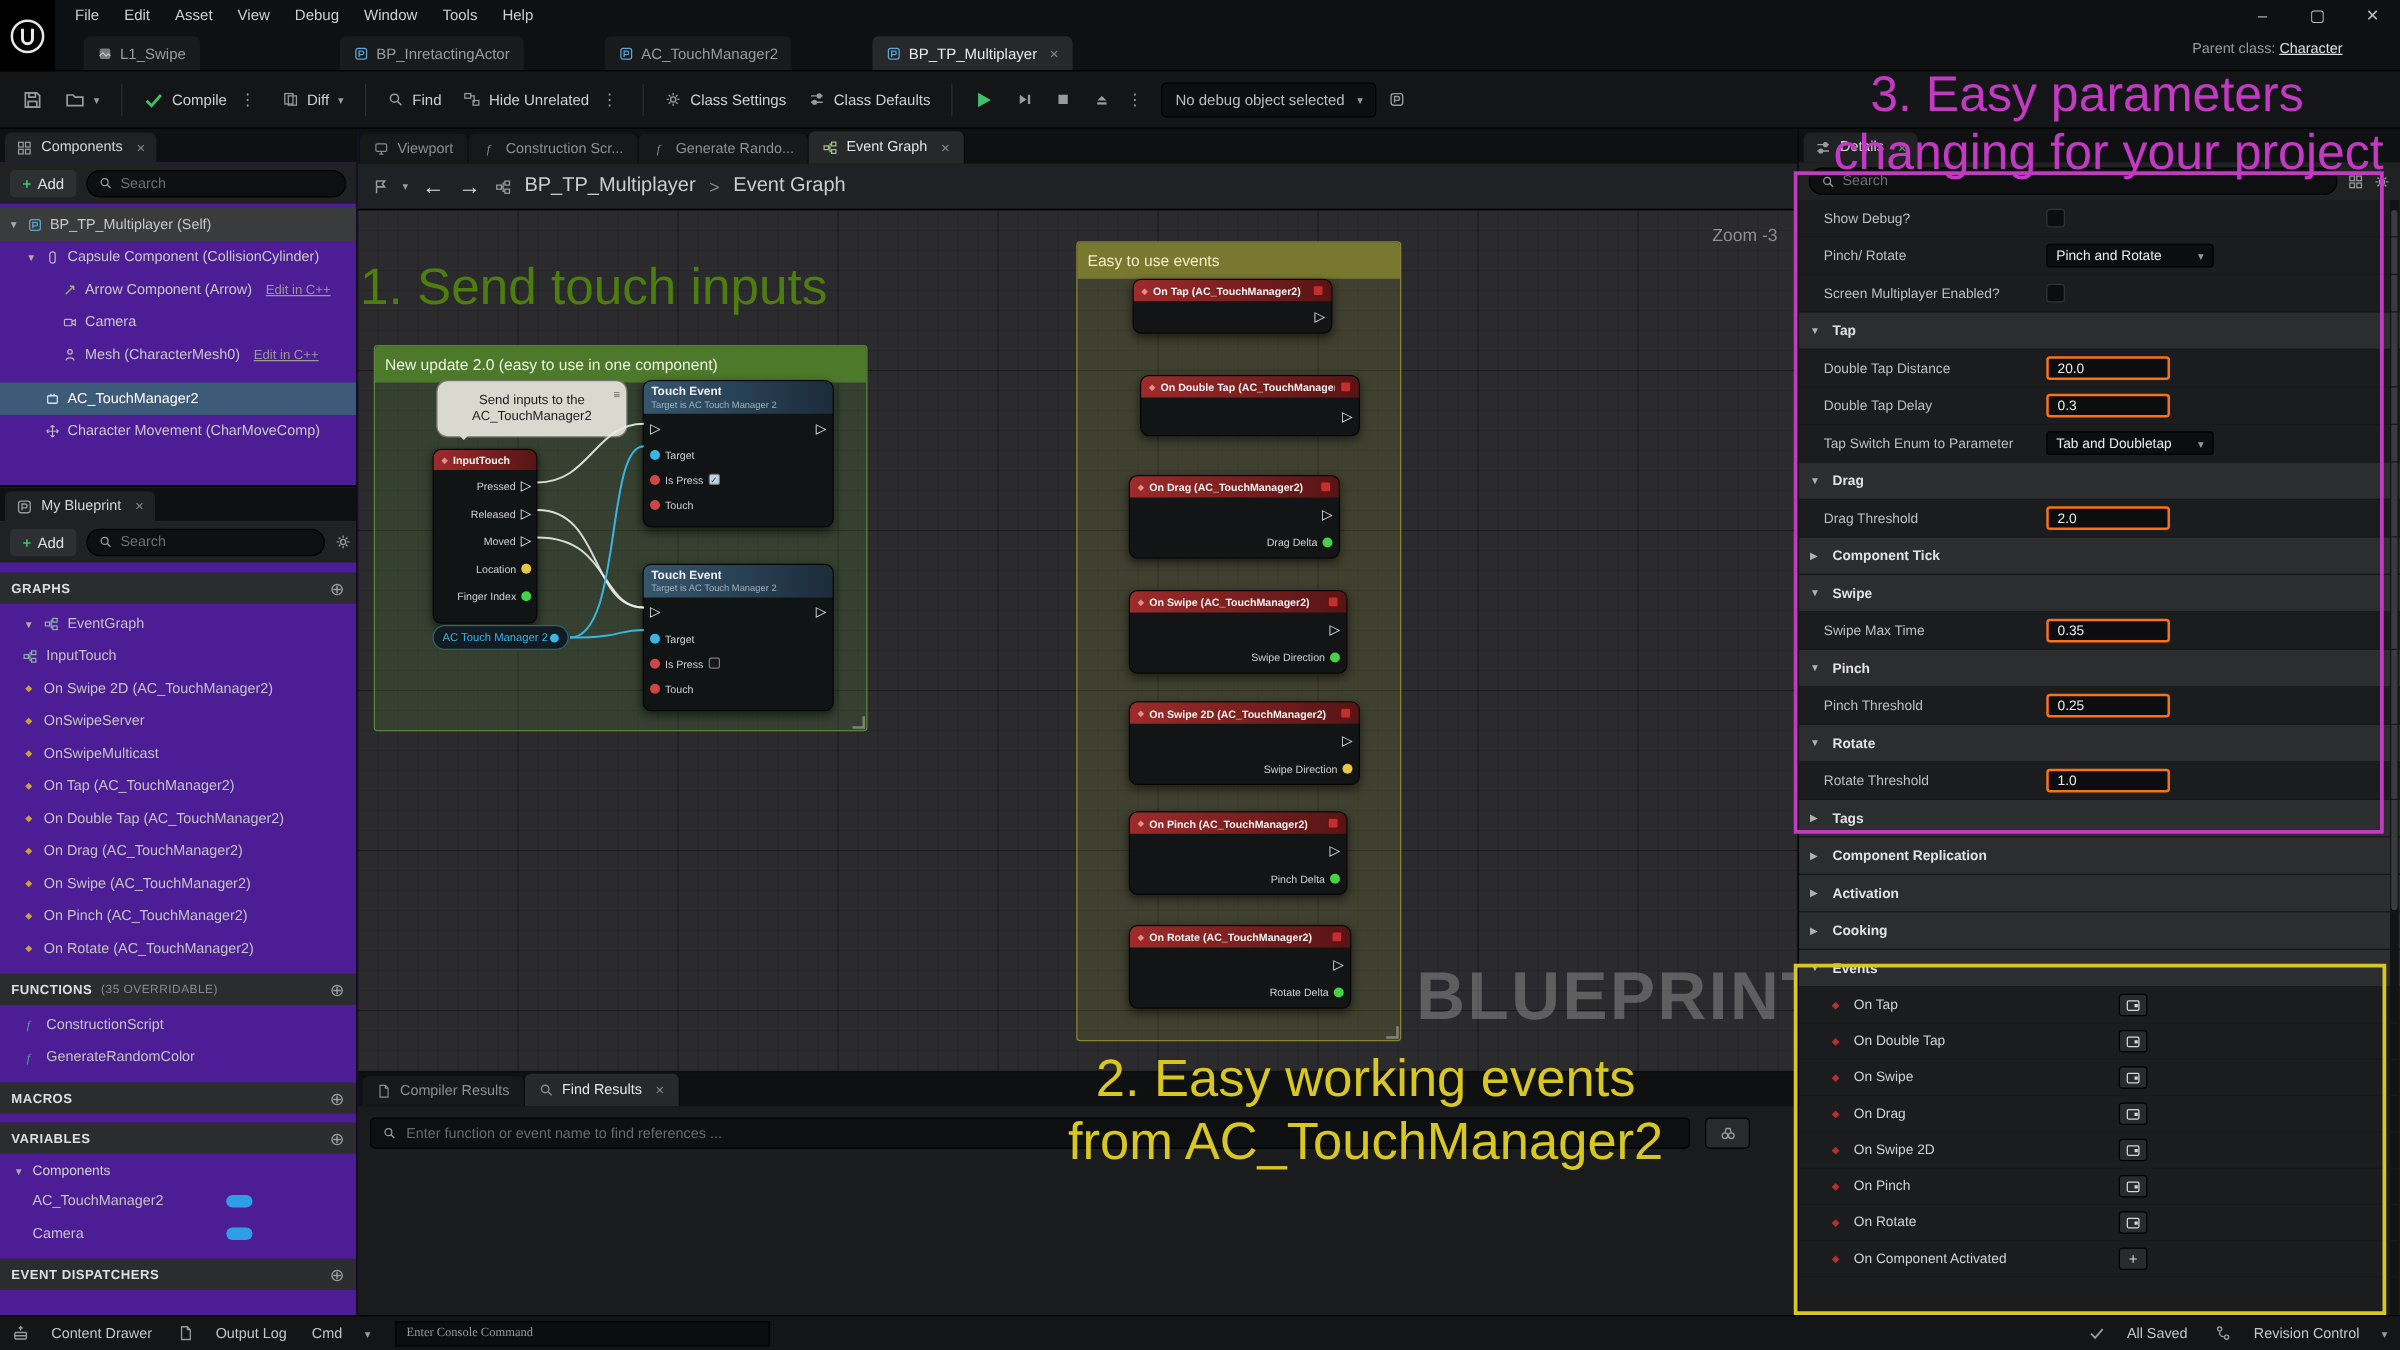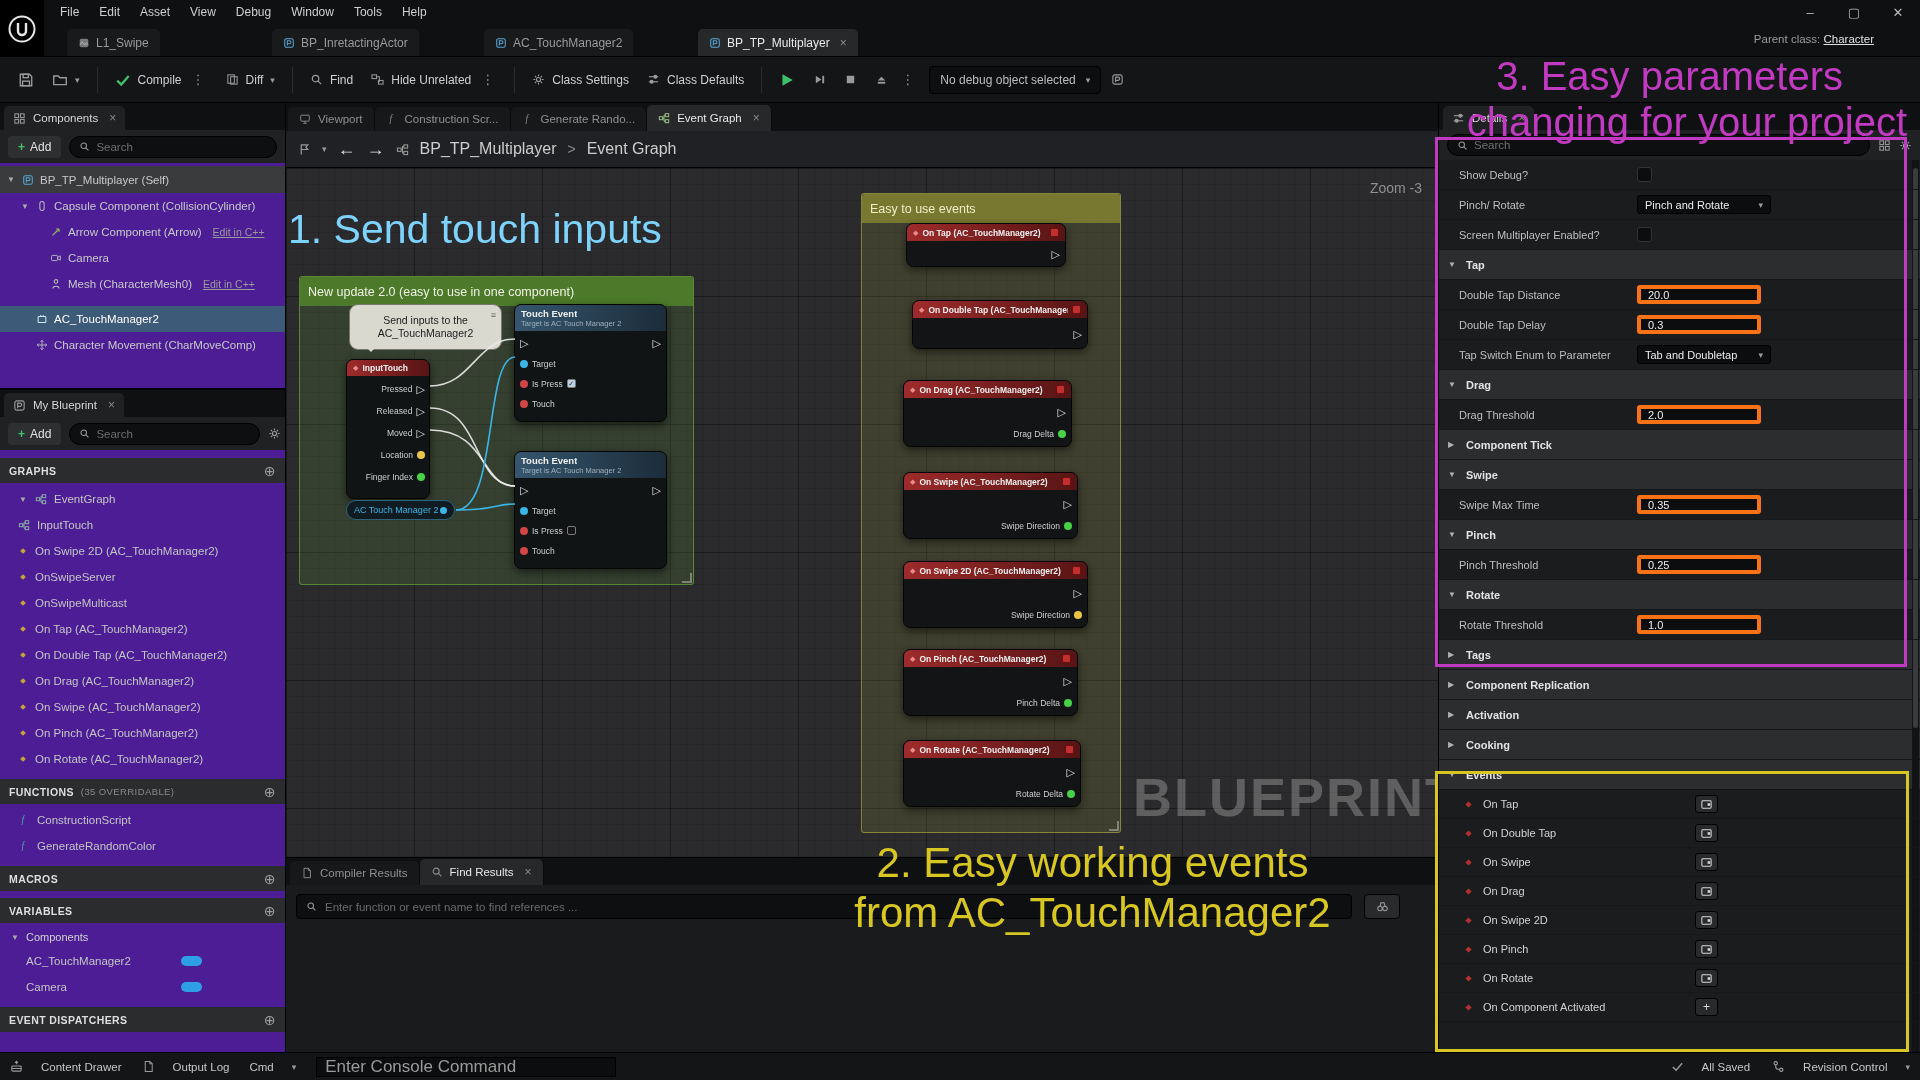--- a/index.html
+++ b/index.html
@@ -144,39 +144,39 @@
   .binoc-btn{width:36px;height:25px;background:#292a2c;border:1px solid #000;border-radius:4px;display:flex;align-items:center;justify-content:center;margin-left:12px;margin-right:28px}
 
   
   .right-panel{position:absolute;left:1438px;top:103px;width:482px;bottom:28px;background:#1b1c1e;border-left:1px solid #000;display:flex;flex-direction:column;z-index:3}
   .details-toolbar{height:30px;display:flex;align-items:center;gap:8px;padding:0 8px;background:#1f2123}
   .details-body{flex:1;overflow:hidden;position:relative}
   .d-section{height:30px;background:#2c2d2f;display:flex;align-items:center;gap:8px;padding:0 9px;font-size:11px;font-weight:bold;color:#e2e2e2;border-bottom:1px solid #151618}
   .d-caret{font-size:8px;color:#b0b0b0;width:10px;flex:none;font-weight:normal}
   .d-row{height:30px;display:flex;align-items:center;padding-left:20px;font-size:11px;color:#bfbfbf;border-bottom:1px solid #17181a;position:relative}
   .d-control{position:absolute;left:198px;top:0;height:100%;display:flex;align-items:center}
-  .numbox{width:124px;height:19px;background:#0c0d0e;border:4px solid #f97316;border-radius:3px;display:flex;align-items:center;padding:0 7px;font-size:11px;color:#ececec}
+  .numbox{width:99px;height:19px;background:#0c0d0e;border:2px solid #f97316;border-radius:3px;display:flex;align-items:center;padding:0 7px;font-size:11px;color:#ececec}
   .ddbox{width:134px;height:19px;background:#0c0d0e;border:1px solid #000;border-radius:3px;display:flex;align-items:center;justify-content:space-between;padding:0 7px;font-size:11px;color:#ececec}
   .chkbox{width:15px;height:15px;background:#0c0d0e;border:1px solid #323335;border-radius:3px}
   .e-row{height:29px;display:flex;align-items:center;gap:9px;padding-left:24px;font-size:11px;color:#d2d2d2;border-bottom:1px solid #17181a;position:relative}
   .bind-btn{position:absolute;left:256px;width:23px;height:18px;background:#292a2c;border:1px solid #000;border-radius:3px;display:flex;align-items:center;justify-content:center;color:#d8d8d8;font-size:12px}
   .d-scrolltrack{position:absolute;right:1px;top:0;width:7px;height:100%;background:#121315}
   .d-scrollthumb{position:absolute;right:1px;top:8px;width:5px;height:560px;background:#3a3b3d;border-radius:3px}
 
   
   .statusbar{position:absolute;left:0;bottom:0;width:100%;height:28px;background:#141517;border-top:1px solid #000;display:flex;align-items:center;padding:0 10px;font-size:11.5px;color:#c6c6c6;gap:20px;z-index:6}
   .sb-item{display:flex;align-items:center;gap:18px}
   .console-input{width:300px;height:20px;background:#0c0d0e;border:1px solid #000;display:flex;align-items:center;padding:0 8px}
-  .console-input input{flex:1;background:transparent;border:none;outline:none;color:#cfcfcf;font-size:17px;font-family:Liberation Sans, sans-serif}
+  .console-input input{flex:1;background:transparent;border:none;outline:none;color:#cfcfcf;font-size:10px;font-family:Liberation Serif, serif}
   .console-input input::placeholder{color:#9a9a9a}
   .sb-right{margin-left:auto;display:flex;align-items:center;gap:22px}
 
   
   .note{position:absolute;z-index:60;pointer-events:none;font-size:40px}
-  .note-green{color:#7dd3fc}
+  .note-green{color:#4d7c0f}
   .note-yellow{color:#d8c722}
   .note-magenta{color:#c13ac1}
   .n1{left:288px;top:206px;font-size:41px}
   .n2{left:815px;top:838px;width:555px;text-align:center;font-size:42px;line-height:1.2}
   .n3a{right:77px;top:54px;font-size:40px}
   .n3b{right:13px;top:100px;font-size:40px}
   .hl{position:absolute;z-index:55;pointer-events:none}
   .hl-magenta{left:1435px;top:137px;width:472px;height:530px;border:3px solid #c13ac1}
   .hl-yellow{left:1435px;top:771px;width:474px;height:281px;border:3px solid #d8c722}
 </style>

